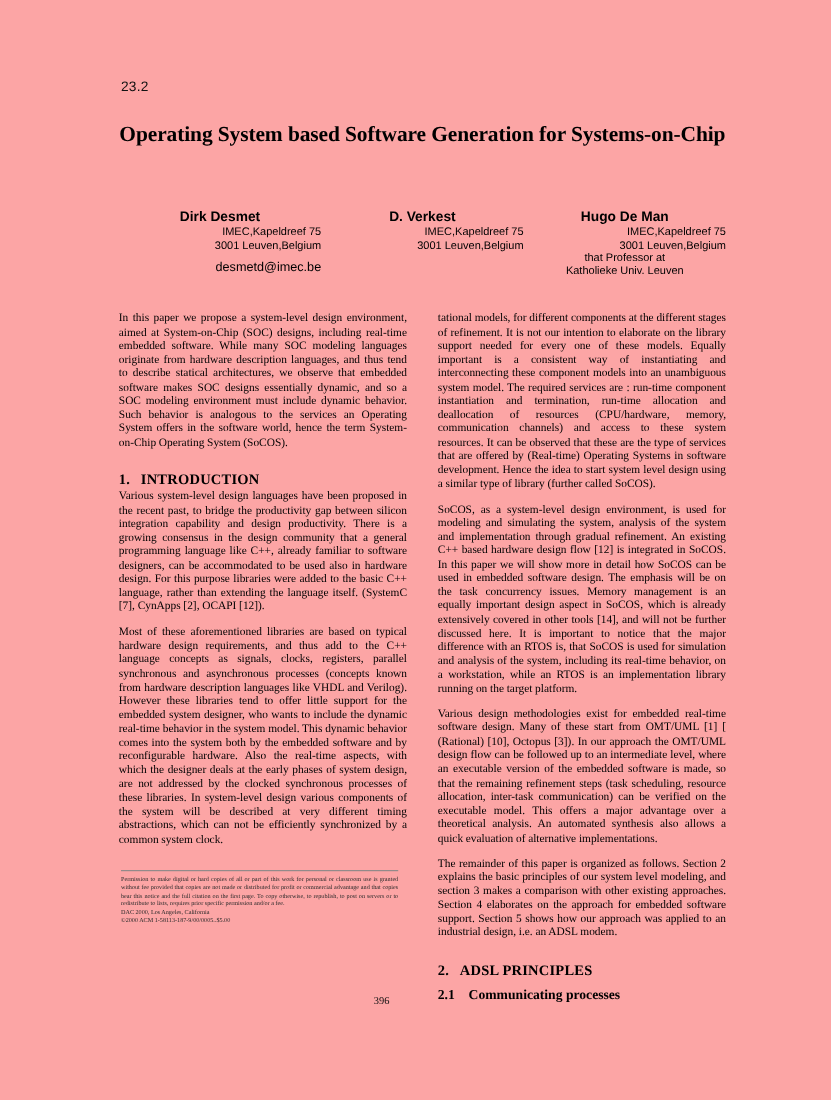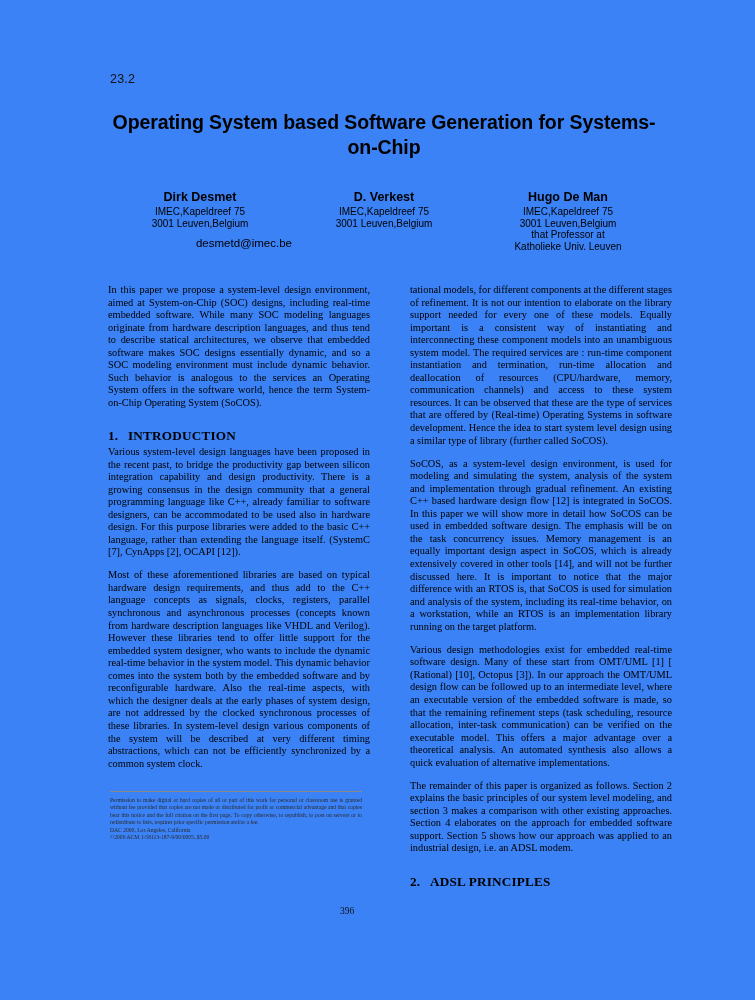--- a/index.html
+++ b/index.html
@@ -13,39 +13,39 @@
     position: relative;
     font-family: "Liberation Serif", serif;
     color: #000000;
     overflow: hidden;
   }
   .page {
     position: absolute;
     left: 0; top: 0;
     width: 755px;
     height: 1000px;
-    background: #3b82f6;
+    background: #fca5a5;
   }
   .paper-id {
     position: absolute;
     left: 110px;
     top: 72px;
     font-family: "Liberation Sans", sans-serif;
     font-size: 12.5px;
     font-weight: 400;
     letter-spacing: 0.2px;
     color: #111;
   }
   .title {
     position: absolute;
     left: 108px;
     top: 110px;
     width: 552px;
     text-align: center;
-    font-family: Liberation Sans, sans-serif;
+    font-family: Liberation Serif, serif;
     font-size: 19.5px;
     font-weight: bold;
     line-height: 25px;
     letter-spacing: -0.1px;
     color: #000;
   }
   .authors {
     position: absolute;
     left: 108px;
     top: 190px;
@@ -61,20 +61,21 @@
   }
   .author-name {
     font-size: 12.5px;
     font-weight: bold;
     line-height: 15px;
     margin-bottom: 1px;
   }
   .author-line {
     font-size: 10px;
     line-height: 11.6px;
+    text-align: right;
   }
   .author-email {
     font-size: 11.5px;
     line-height: 13px;
     margin-top: 8px;
     text-align: right;
   }
   .author-extra {
     font-size: 10px;
     line-height: 11.6px;
@@ -85,21 +86,21 @@
     left: 108px;
     top: 284px;
     width: 552px;
   }
   .col {
     position: absolute;
     top: 0;
     width: 262px;
   }
   .col-left { left: 0; }
-  .col-right { left: 302px; }
+  .col-right { left: 290px; }
 
   h2.sec-head {
     font-family: "Liberation Serif", serif;
     font-size: 13.2px;
     font-weight: bold;
     margin: 0 0 2px 0;
     letter-spacing: 0.2px;
   }
   h2.sec-head.numbered {
     margin-top: 0;
@@ -210,20 +211,23 @@
       <p class="body-text">tational models, for different components at the different stages of refinement. It is not our intention to elaborate on the library support needed for every one of these models. Equally important is a consistent way of instantiating and interconnecting these component models into an unambiguous system model. The required services are : run-time component instantiation and termination, run-time allocation and deallocation of resources (CPU/hardware, memory, communication channels) and access to these system resources. It can be observed that these are the type of services that are offered by (Real-time) Operating Systems in software development. Hence the idea to start system level design using a similar type of library (further called SoCOS).</p>
       <p class="body-text">SoCOS, as a system-level design environment, is used for modeling and simulating the system, analysis of the system and implementation through gradual refinement. An existing C++ based hardware design flow [12] is integrated in SoCOS. In this paper we will show more in detail how SoCOS can be used in embedded software design. The emphasis will be on the task concurrency issues. Memory management is an equally important design aspect in SoCOS, which is already extensively covered in other tools [14], and will not be further discussed here. It is important to notice that the major difference with an RTOS is, that SoCOS is used for simulation and analysis of the system, including its real-time behavior, on a workstation, while an RTOS is an implementation library running on the target platform.</p>
       <p class="body-text">Various design methodologies exist for embedded real-time software design. Many of these start from OMT/UML [1] [ (Rational) [10], Octopus [3]). In our approach the OMT/UML design flow can be followed up to an intermediate level, where an executable version of the embedded software is made, so that the remaining refinement steps (task scheduling, resource allocation, inter-task communication) can be verified on the executable model. This offers a major advantage over a theoretical analysis. An automated synthesis also allows a quick evaluation of alternative implementations.</p>
       <p class="body-text">The remainder of this paper is organized as follows. Section 2 explains the basic principles of our system level modeling, and section 3 makes a comparison with other existing approaches. Section 4 elaborates on the approach for embedded software support. Section 5 shows how our approach was applied to an industrial design, i.e. an ADSL modem.</p>
 
       <div class="spacer-sm"></div>
 
       <h2 class="sec-head numbered">
         <span class="sec-num">2.</span><span>ADSL PRINCIPLES</span>
       </h2>
+      <h3 class="sub-head">
+        <span class="sub-num">2.1</span><span>Communicating processes</span>
+      </h3>
     </div>
 
   </div>
 
   <div class="cr-rule"></div>
   <div class="copyright">
     <div>Permission to make digital or hard copies of all or part of this work for personal or classroom use is granted without fee provided that copies are not made or distributed for profit or commercial advantage and that copies bear this notice and the full citation on the first page. To copy otherwise, to republish, to post on servers or to redistribute to lists, requires prior specific permission and/or a fee.</div>
     <div class="cr-line">DAC 2000, Los Angeles, California</div>
     <div class="cr-line">©2000 ACM 1-58113-187-9/00/0005..$5.00</div>
   </div>

